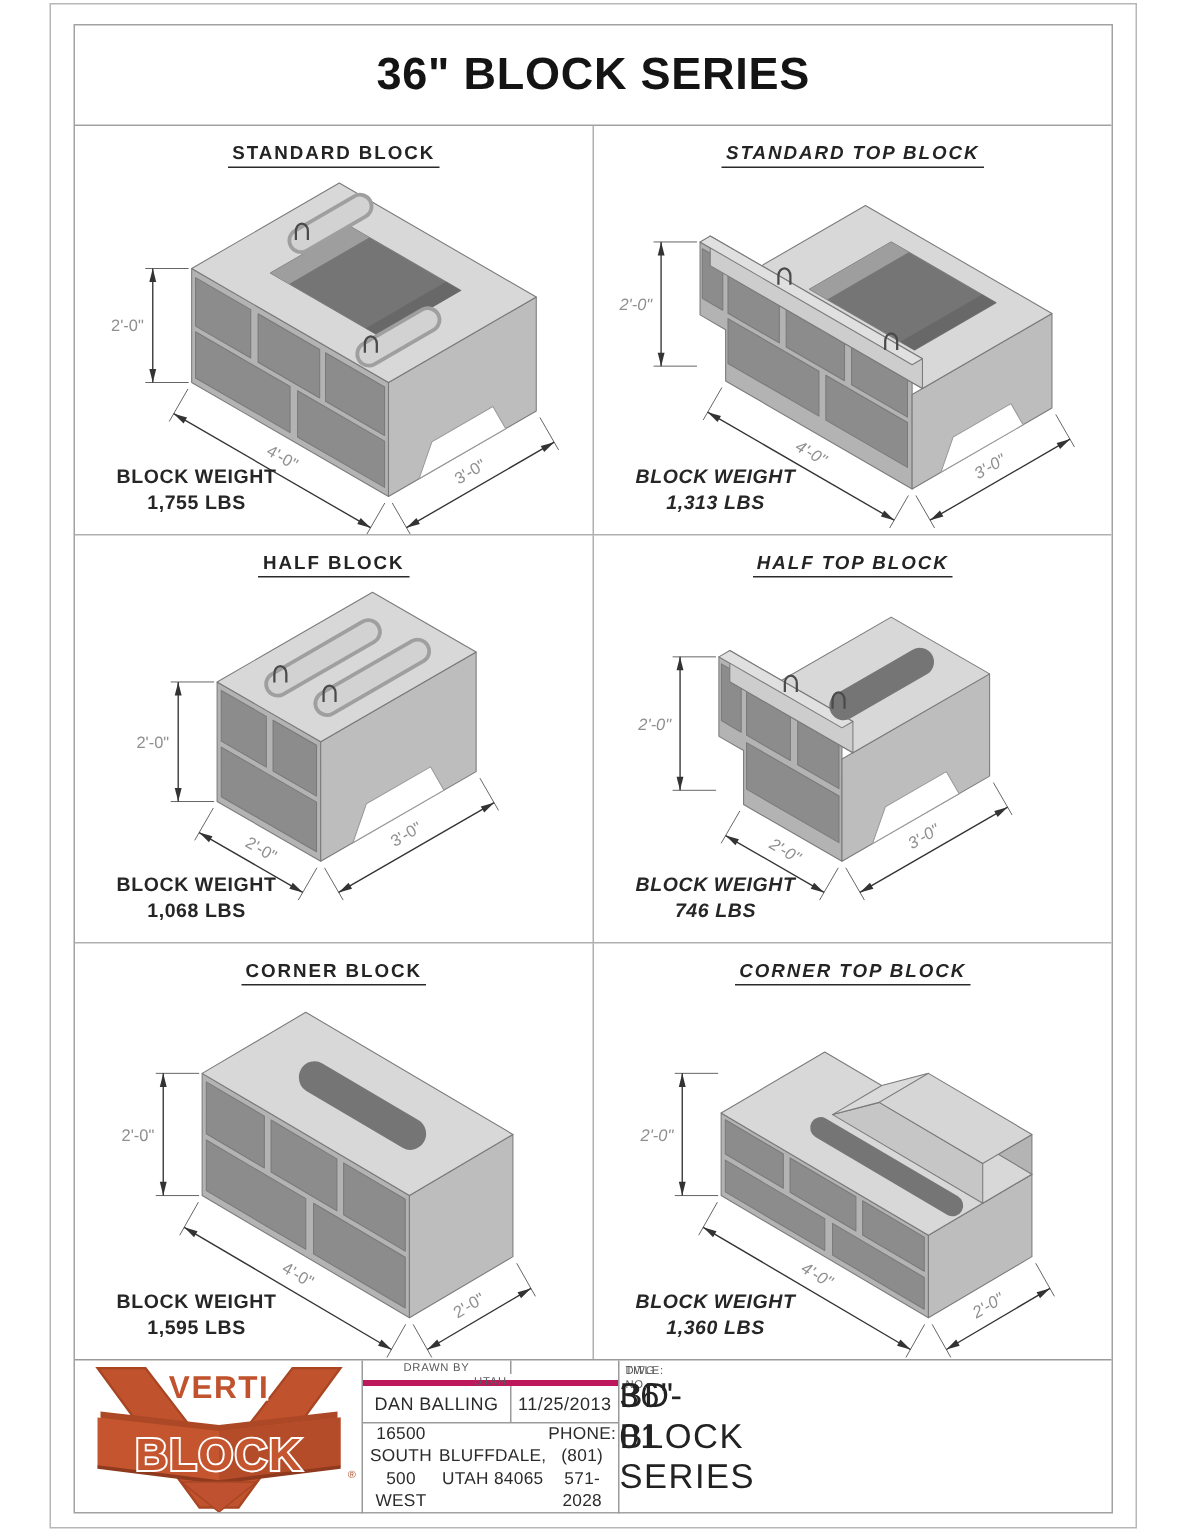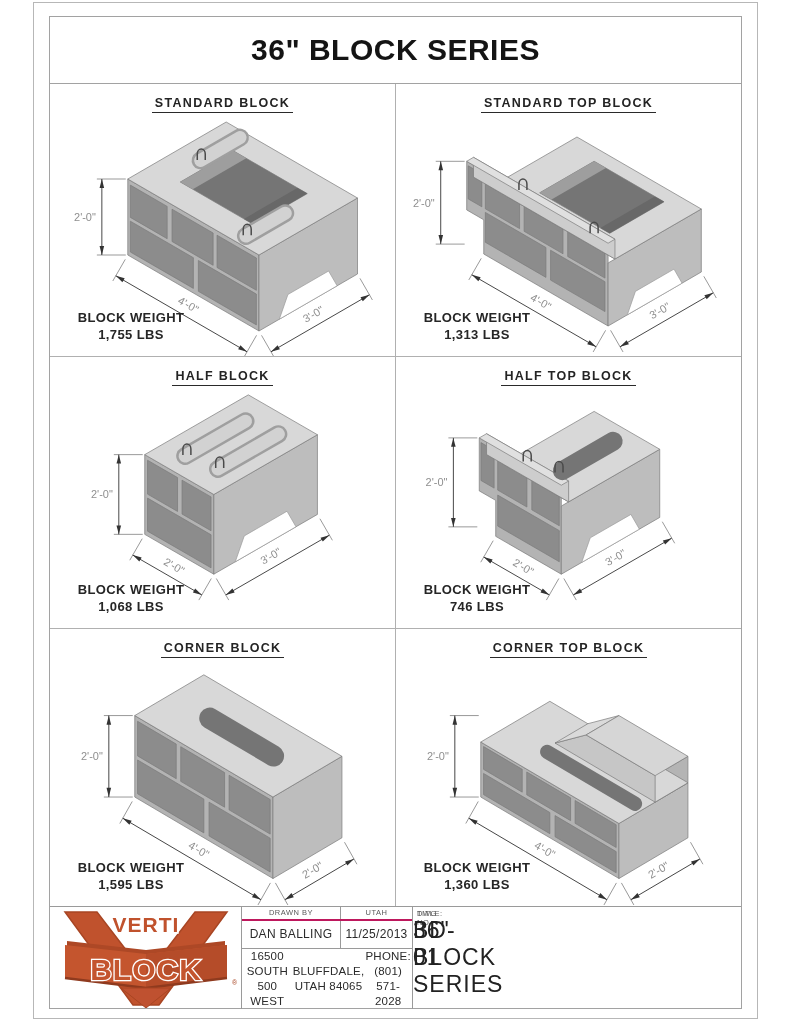--- a/index.html
+++ b/index.html
@@ -8,35 +8,35 @@
   .outer-frame{position:absolute;left:33px;top:2px;width:723px;height:1015px;
         border:1px solid #b7b7b7;}
   .content{position:absolute;left:49px;top:16px;width:691px;height:991px;
         border:1px solid #a2a2a2;}
   .main-title-box{position:absolute;left:0;top:0;width:100%;height:66px;
         border-bottom:1px solid #a2a2a2;display:flex;align-items:center;justify-content:center;}
   .main-title{font-size:30px;font-weight:700;color:#141414;letter-spacing:.5px;}
   .grid{position:absolute;left:0;top:67px;width:691px;height:822px;
         display:grid;grid-template-columns:346px 345px;grid-template-rows:273px 272px 277px;}
   .cell{position:relative;border-right:1px solid #b0b0b0;border-bottom:1px solid #b0b0b0;overflow:hidden;}
-  .cell.last-col{border-right:none;}
+  .cell.last-col{border-right:none;font-style:italic;}
   .cell.last-row{border-bottom:none;}
   .cell svg.blocksvg{position:absolute;left:0;top:0;width:100%;height:100%;}
   .cell-title{position:absolute;top:9px;left:0;width:100%;text-align:center;z-index:2;}
   .cell-title span{display:inline-block;font-size:12.5px;font-weight:700;letter-spacing:1.3px;
         color:#242424;border-bottom:1.5px solid #2a2a2a;padding:0 3px 2px;}
   .weight{position:absolute;left:6px;bottom:12px;width:150px;text-align:center;z-index:2;
         font-size:13px;font-weight:700;color:#262626;line-height:1.3;letter-spacing:.4px;}
   
   .titleblock{position:absolute;left:0;top:889px;width:691px;height:102px;
         border-top:1px solid #9a9a9a;display:flex;}
   .tb-logo{width:191px;border-right:1px solid #9a9a9a;position:relative;}
   .tb-mid{width:170px;border-right:1px solid #9a9a9a;display:flex;flex-direction:column;}
   .tb-right{flex:1;display:flex;flex-direction:row;}
-  .tb-row-head{height:13px;display:flex;border-bottom:2px solid #be185d;}
+  .tb-row-head{height:13px;display:flex;border-bottom:4px solid #be185d;flex-direction:column;}
   .tb-row-vals{height:31px;display:flex;border-bottom:1px solid #9a9a9a;}
   .tb-cell-drawn{width:98px;border-right:1px solid #9a9a9a;display:flex;align-items:center;justify-content:center;}
   .tb-cell-date{flex:1;display:flex;align-items:center;justify-content:center;}
   .tb-small{font-size:7.5px;color:#5a5a5a;letter-spacing:.5px;}
   .tb-val{font-size:12px;color:#2b2b2b;letter-spacing:.3px;}
   .tb-address{flex:1;display:flex;align-items:center;justify-content:center;
         font-size:11.5px;color:#2b2b2b;line-height:1.3;text-align:center;letter-spacing:.2px;}
   .tb-title-row{height:43px;border-bottom:1px solid #9a9a9a;position:relative;}
   .tb-dwg-row{height:42px;border-bottom:1px solid #9a9a9a;position:relative;}
   .tb-label{position:absolute;left:4px;top:2px;font-size:7.5px;color:#5a5a5a;letter-spacing:.5px;}

